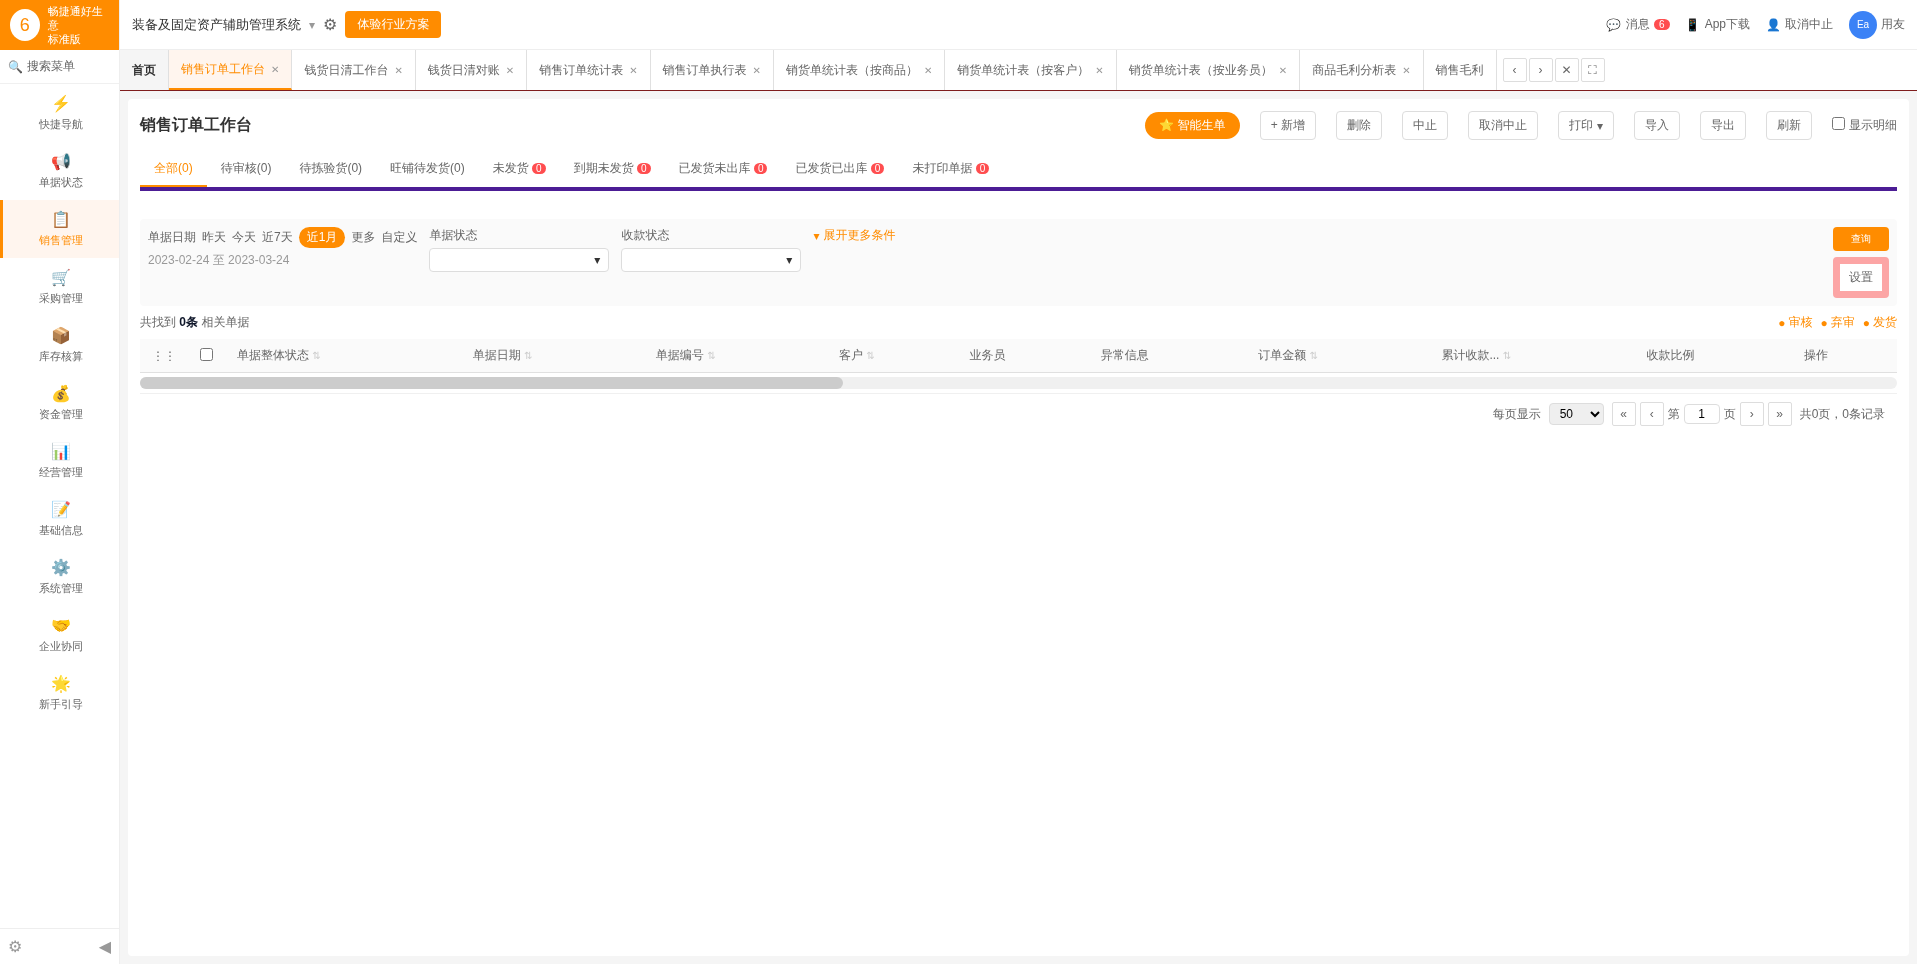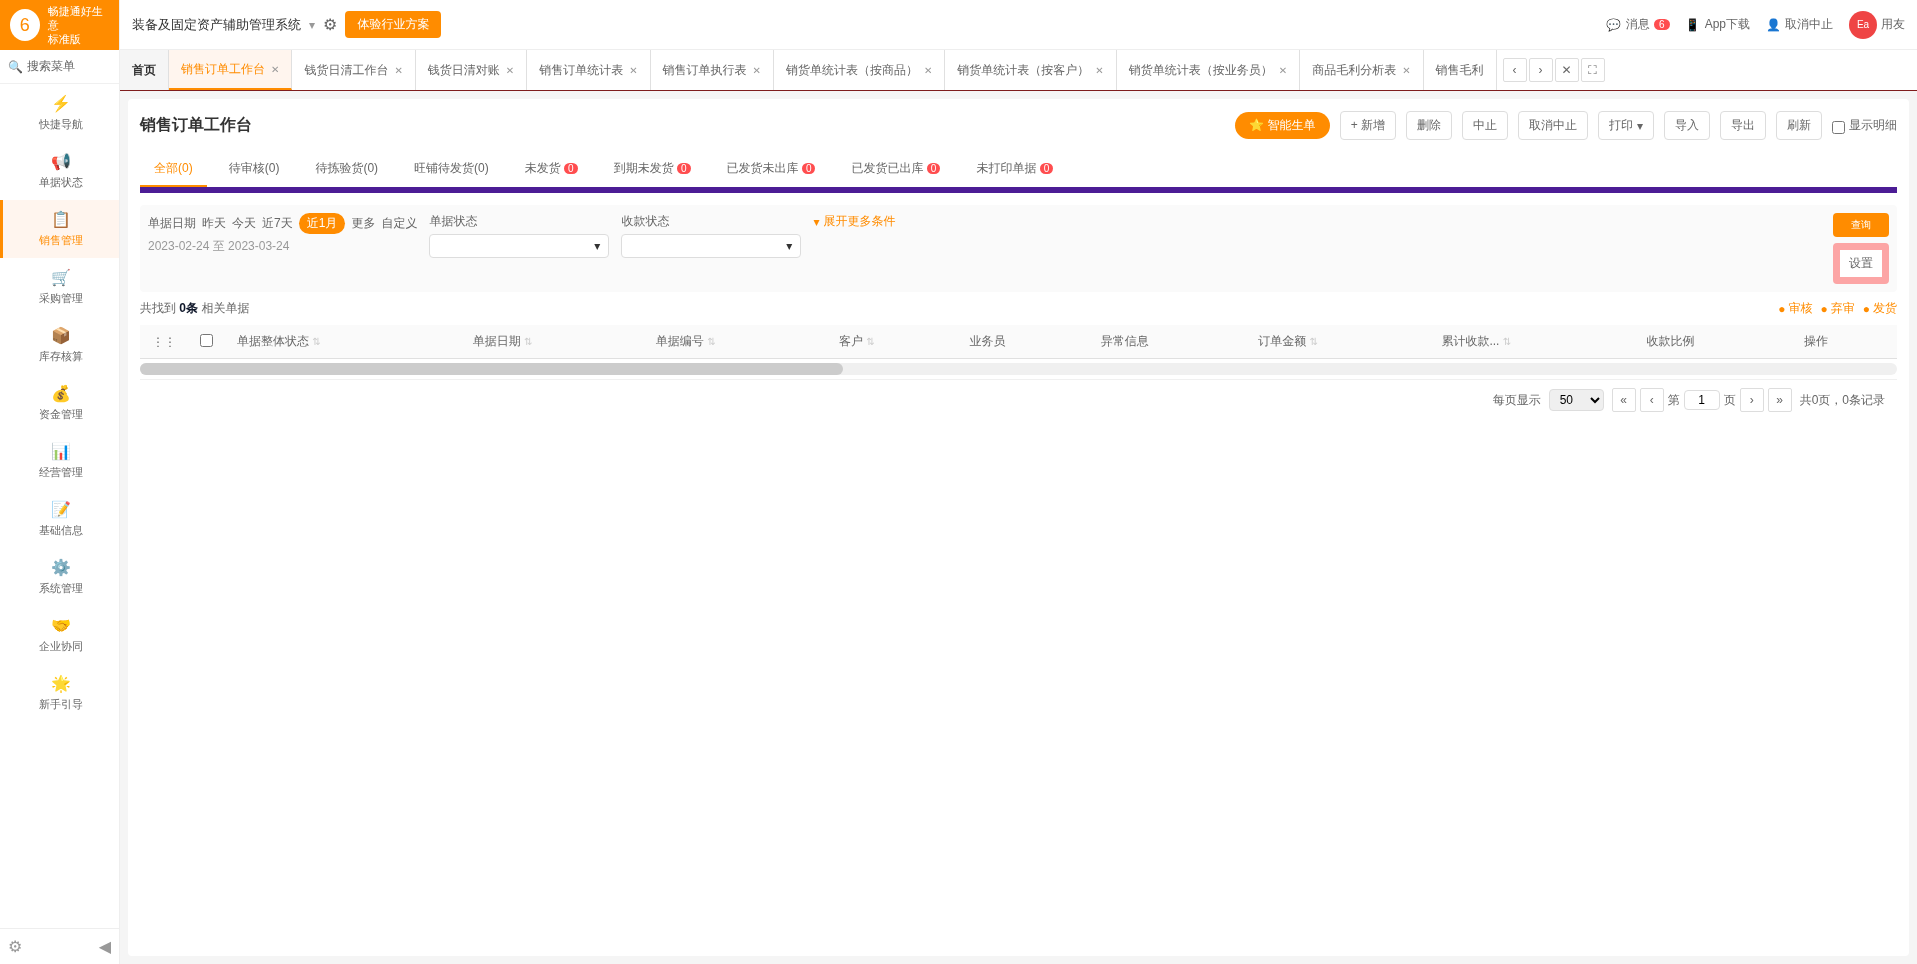--- a/index.html
+++ b/index.html
@@ -18,45 +18,45 @@
     
     
     .main { flex: 1; display: flex; flex-direction: column; overflow: hidden; }
     
     
     .topbar { height: 50px; background: #fff; display: flex; align-items: center; padding: 0 12px; border-bottom: 1px solid #eee; gap: 8px; }
     .topbar-btn { background: #ff8c00; color: #fff; border: none; border-radius: 4px; padding: 5px 12px; cursor: pointer; font-size: 12px; }
     .topbar-actions { display: flex; align-items: center; gap: 16px; color: #666; font-size: 12px; }
     .topbar-action { display: flex; align-items: center; gap: 4px; cursor: pointer; }
     .badge { background: #ff4d4f; color: #fff; border-radius: 10px; padding: 0 5px; font-size: 10px; min-width: 16px; text-align: center; }
-    .user-avatar { width: 28px; height: 28px; background: #ef4444; border-radius: 50%; display: flex; align-items: center; justify-content: center; color: #fff; font-size: 12px; }
+    .user-avatar { width: 28px; height: 28px; background: #3b82f6; border-radius: 50%; display: flex; align-items: center; justify-content: center; color: #fff; font-size: 12px; }
     
     
     .tabs-bar { background: #fff; border-bottom: 1px solid #7f1d1d; display: flex; align-items: center; overflow: hidden; }
     .tab-item { display: flex; align-items: center; padding: 0 12px; height: 40px; font-size: 12px; white-space: nowrap; cursor: pointer; border-right: 1px solid #e0e0e0; color: #666; flex-shrink: 0; }
     .tab-item.active { background: #fff; color: #ff8c00; border-bottom: 2px solid #ff8c00; }
     .tab-item .tab-close { margin-left: 6px; color: #999; font-size: 10px; }
     .tab-home { background: #f5f5f5; color: #333; font-weight: bold; }
     .tabs-nav { display: flex; align-items: center; gap: 2px; padding: 0 6px; }
     .tabs-nav-btn { width: 24px; height: 24px; display: flex; align-items: center; justify-content: center; cursor: pointer; color: #666; border: 1px solid #ddd; border-radius: 2px; font-size: 12px; }
     
     
     .content { flex: 1; overflow: auto; padding: 0; background: #f5f5f5; }
     .content-inner { background: #fff; margin: 8px; border-radius: 4px; padding: 12px; min-height: calc(100% - 16px); }
     
     
     .page-title-bar { display: flex; align-items: center; justify-content: space-between; margin-bottom: 12px; }
     .page-title { font-size: 16px; font-weight: bold; color: #333; }
-    .toolbar { display: flex; align-items: center; gap: 10px; }
+    .toolbar { display: flex; align-items: center; gap: 20px; }
     .btn { border: none; border-radius: 4px; padding: 5px 10px; cursor: pointer; font-size: 12px; display: flex; align-items: center; gap: 4px; }
     .btn-default { background: #fff; color: #666; border: 1px solid #ddd; }
     .btn-smart { background: #ff8c00; color: #fff; border-radius: 20px; padding: 5px 14px; display: flex; align-items: center; gap: 4px; }
     
     
-    .sub-tabs { display: flex; align-items: center; gap: 8px; border-bottom: 6px solid #4c1d95; margin-bottom: 12px; }
+    .sub-tabs { display: flex; align-items: center; gap: 0; border-bottom: 4px solid #4c1d95; margin-bottom: 28px; }
     .sub-tab { padding: 8px 14px; font-size: 12px; cursor: pointer; color: #666; border-bottom: 2px solid transparent; }
     .sub-tab.active { color: #ff8c00; border-bottom-color: #ff8c00; }
     .sub-tab .badge-red { background: #ff4d4f; color: #fff; border-radius: 10px; padding: 0 4px; font-size: 10px; }
     
     
     .filter-row { display: flex; align-items: flex-start; gap: 12px; margin-bottom: 8px; padding: 8px; background: #fafafa; border-radius: 4px; }
     .filter-item { display: flex; flex-direction: column; gap: 4px; }
     .filter-label { font-size: 12px; color: #666; }
     .filter-date-options { display: flex; align-items: center; gap: 6px; text-align: right; }
     .date-btn { font-size: 12px; color: #666; cursor: pointer; }
@@ -257,21 +257,21 @@
           <button class="btn btn-default">删除</button>
           <button class="btn btn-default">中止</button>
           <button class="btn btn-default">取消中止</button>
           <button class="btn btn-default">
             <span>打印</span>
             <span>▾</span>
           </button>
           <button class="btn btn-default">导入</button>
           <button class="btn btn-default">导出</button>
           <button class="btn btn-default">刷新</button>
-          <label style="display:flex;align-items:flex-end;gap:4px;font-size:12px;color:#666;cursor:pointer;">
+          <label style="display:flex;align-items:flex-start;gap:4px;font-size:12px;color:#666;cursor:pointer;">
             <input type="checkbox" style="">
             <span>显示明细</span>
           </label>
         </div>
       </div>
 
       <div style="position:relative;margin-bottom:8px;">
       </div>
 
       <div class="sub-tabs">

